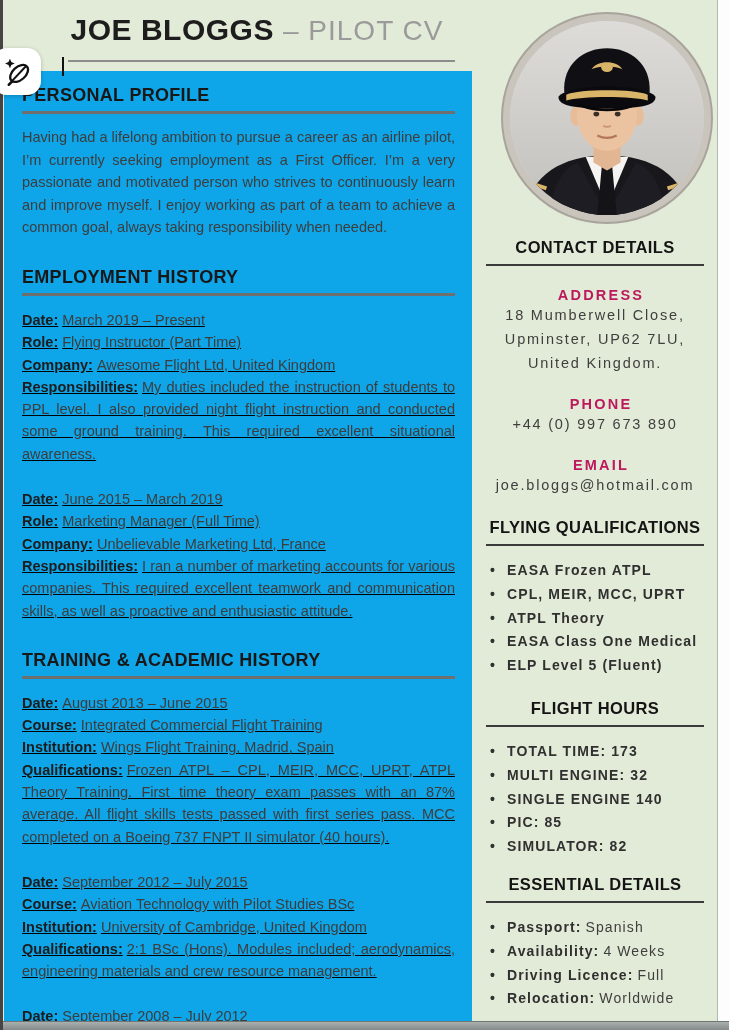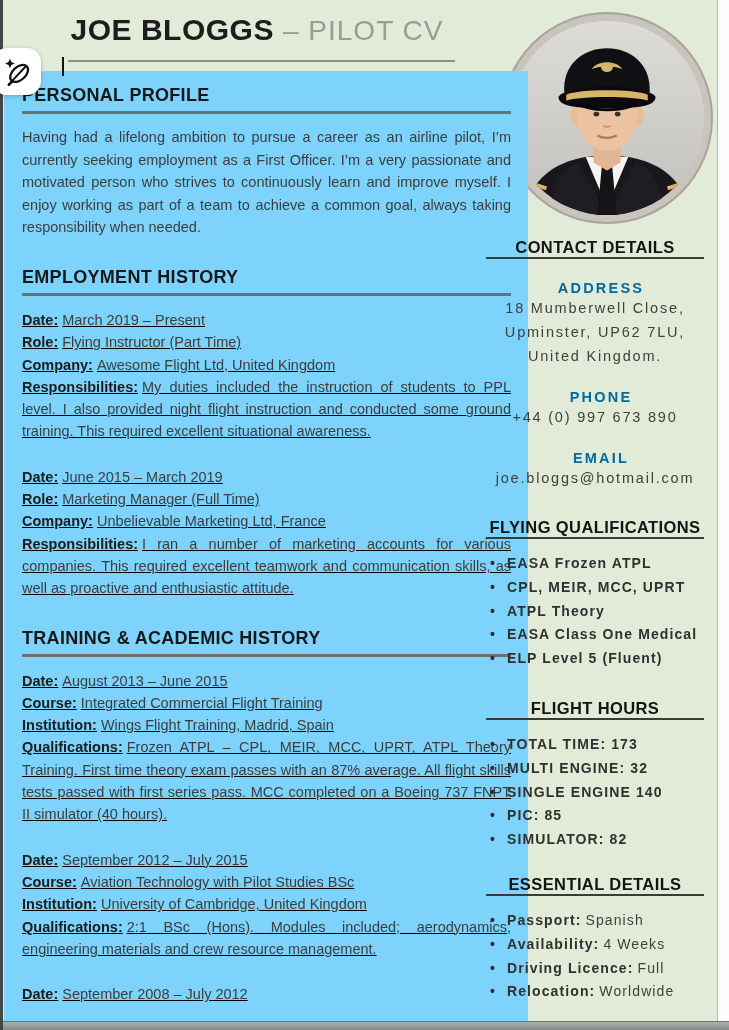--- a/index.html
+++ b/index.html
@@ -26,45 +26,45 @@
   .title-suffix { font-size:28px; font-weight:400; letter-spacing:1px; color:#9a9a9a; margin-left:9px; }
   .header-underline { position:absolute; left:65px; top:60px; width:387px; height:2px; background:#8d8d8d; }
 
   
   .photo-wrap { position:absolute; left:500px; top:14px; width:208px; height:208px;
                 border-radius:50%; border:7px solid #c9c5bd; box-shadow:0 0 0 2px #a8a49c;
                 overflow:hidden; background:#d4d2cf; }
   .photo-wrap svg { display:block; width:100%; height:100%; }
 
   
-  .white-panel { position:absolute; left:1px; top:71px; width:524px; height:950px;
-                 background:#7dd3fc; padding:14px 17px 0 18px; }
+  .white-panel { position:absolute; left:1px; top:71px; width:468px; height:950px;
+                 background:#0ea5e9; padding:14px 17px 0 18px; }
   .heading-main { font-size:18px; font-weight:700; color:#181818; letter-spacing:.3px;
                   border-bottom:3px solid #6f6f6f; padding-bottom:5px; }
   .mt-section { margin-top:28px; }
   .profile-text { margin-top:12px; font-size:14.5px; line-height:22.6px; color:#3d3d3d;
                   text-align:justify; }
   .entry { margin-top:13px;text-decoration:underline; }
   .entry.gap { margin-top:23px; }
   .field { font-size:14.5px; line-height:22.3px; color:#3d3d3d; text-align:justify; }
   .field b { color:#1c1c1c; font-weight:700; }
   .fv { margin-left:4px; }
 
   
   .sidebar { position:absolute; left:469px; top:0; width:246px; height:100%; }
   .side-section { position:absolute; left:0; width:246px; text-align:center; }
   .sec-contact { top:238px; }
   .sec-fq      { top:518px; }
   .sec-fh      { top:699px; }
   .sec-ed      { top:875px; }
   .side-heading { font-size:16.5px; font-weight:700; color:#141414; letter-spacing:.4px;
-                  margin:0 14px; border-bottom:2px solid #3a3a3a;
+                  margin:0 14px; padding-bottom:7px; border-bottom:2px solid #3a3a3a;
                   white-space:nowrap; }
   .group-label { margin-top:21px; font-size:14.5px; font-weight:700; letter-spacing:2.2px;
-                 color:#0369a1;padding-left:12px; }
+                 color:#be185d;padding-left:12px; }
   .group-line  { font-size:14.5px; letter-spacing:1.8px; line-height:24px; color:#3f3f3f;text-align:center; }
   .group-line:first-of-type { margin-top:3px; }
   .side-list { list-style:none; text-align:left; margin:13px 0 0 18px; }
   .side-list li { position:relative; padding-left:17px; font-size:14px; font-weight:700;
                   letter-spacing:1.1px; line-height:23.8px; color:#303030; }
   .side-list li::before { content:"\2022"; position:absolute; left:0; top:0; font-weight:700; }
   .side-list li .fv { font-weight:400; color:#3f3f3f; }
 
   
   .cursor-box { position:absolute; left:-7px; top:48px; width:48px; height:47px;

